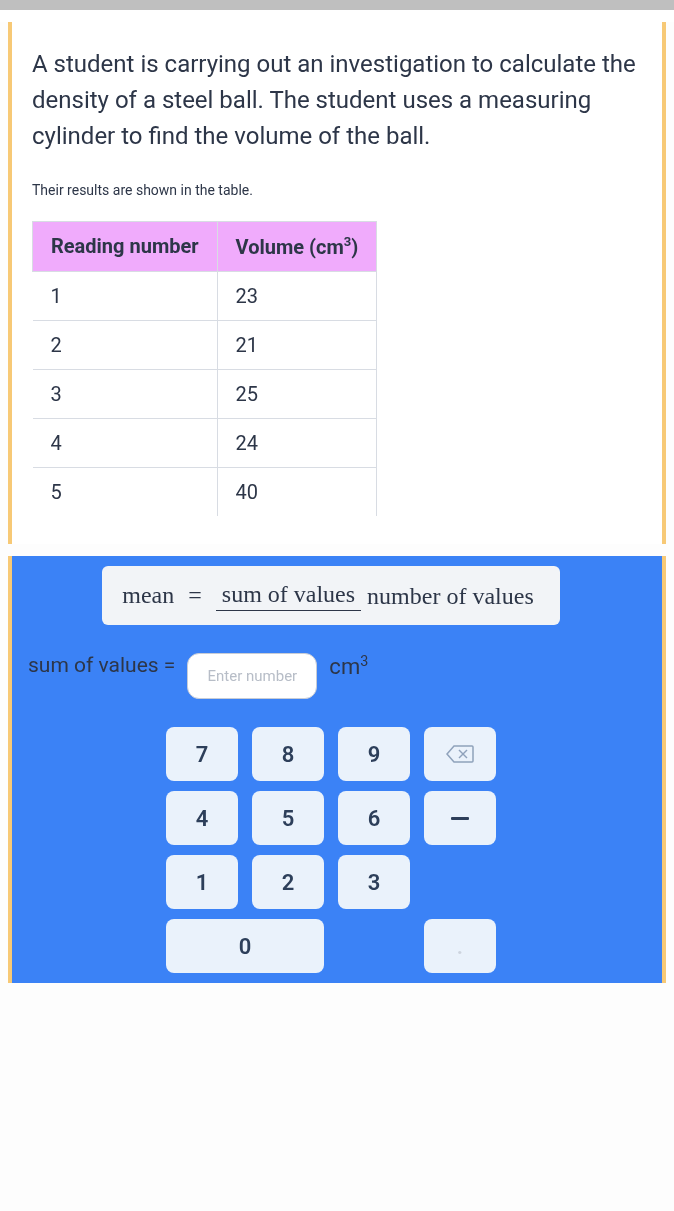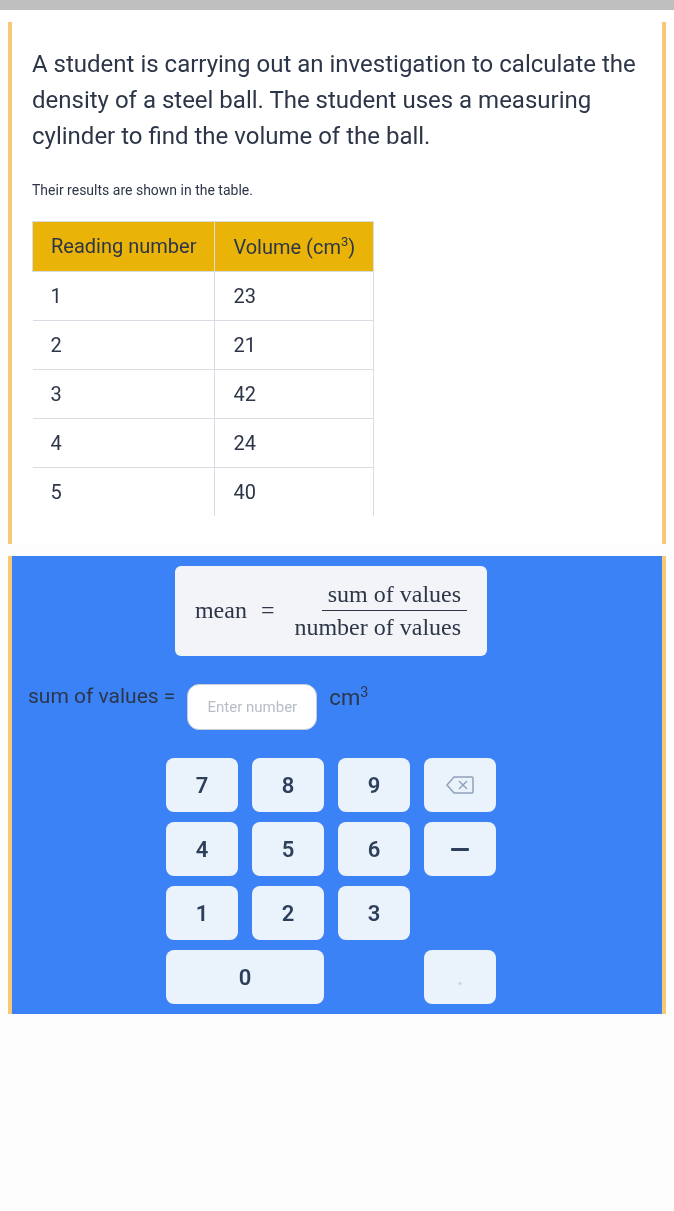--- a/index.html
+++ b/index.html
@@ -37,22 +37,22 @@
     line-height: 1.5;
     color: #2d3648;
     margin-bottom: 20px;
   }
   table.data {
     border-collapse: collapse;
     font-size: 20px;
     color: #2d3648;
   }
   table.data th {
-    background: #eab308;
-    font-weight: 400;
+    background: #f0abfc;
+    font-weight: 700;
     text-align: left;
     padding: 12px 18px;
     border: 1px solid #d8dce3;
   }
   table.data td {
     padding: 12px 18px;
     border-bottom: 1px solid #d8dce3;
     border-right: 1px solid #d8dce3;
   }
   table.data td:first-child {
@@ -78,22 +78,22 @@
     width: fit-content;
     font-family: "Georgia", "Times New Roman", serif;
     font-size: 24px;
     color: #2d3648;
     display: flex;
     align-items: center;
     gap: 14px;
   }
   .formula-block .frac {
     display: inline-flex;
-    flex-direction: column;
-    align-items: flex-end;
+    flex-direction: row;
+    align-items: center;
     line-height: 1.2;
   }
   .formula-block .frac .top {
     border-bottom: 1.5px solid #2d3648;
     padding: 0 6px 2px 6px;
   }
   .formula-block .frac .bot {
     padding: 2px 6px 0 6px;
   }
   .question {
@@ -190,21 +190,21 @@
       <tr>
         <td>1</td>
         <td>23</td>
       </tr>
       <tr>
         <td>2</td>
         <td>21</td>
       </tr>
       <tr>
         <td>3</td>
-        <td>42</td>
+        <td>25</td>
       </tr>
       <tr>
         <td>4</td>
         <td>24</td>
       </tr>
       <tr>
         <td>5</td>
         <td>40</td>
       </tr>
     </tbody>

